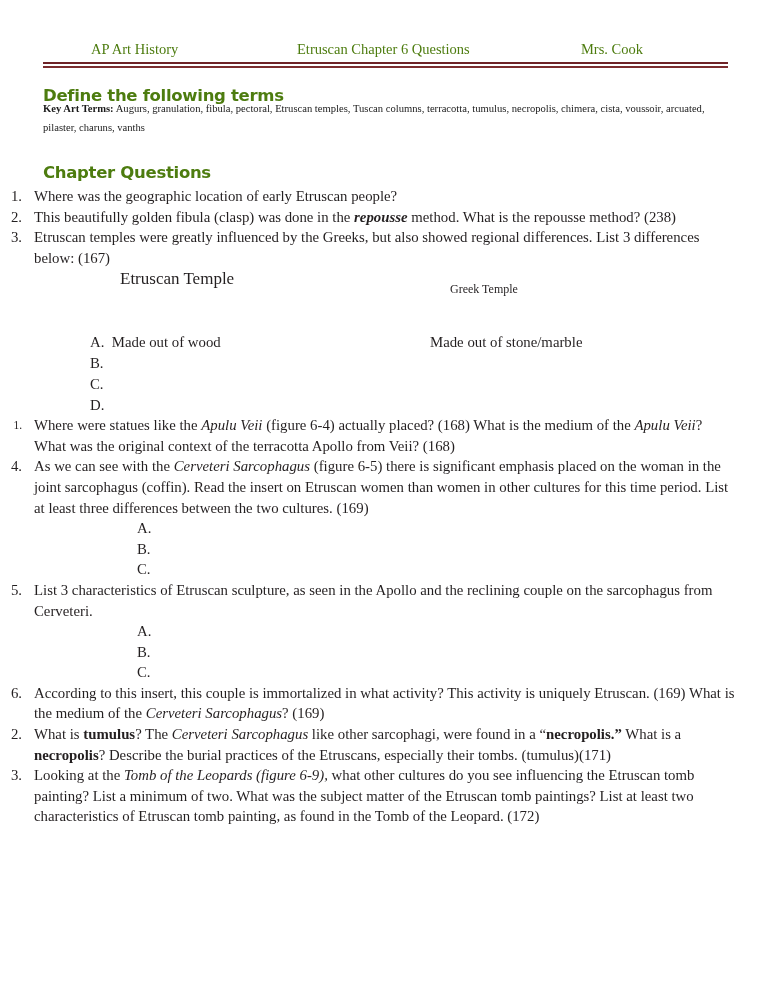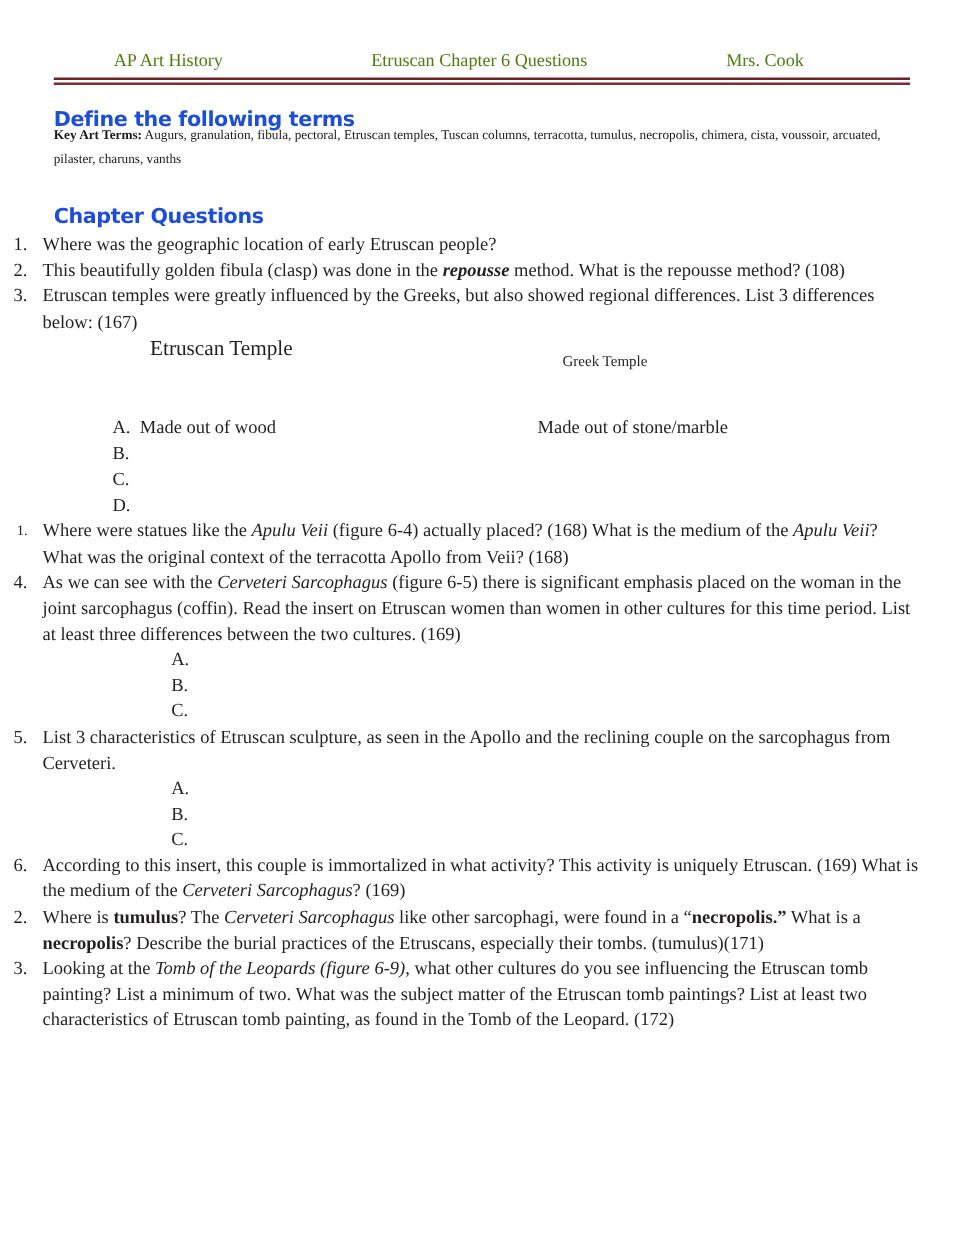--- a/index.html
+++ b/index.html
@@ -66,21 +66,21 @@
     height: 2.6px;
     background: #7b2d2f;
   }
 
   
   .sec-heading {
     position: absolute;
     left: 43px;
     font-family: "DejaVu Sans", sans-serif;
     font-weight: bold;
-    color: #1d4ed8;
+    color: #4d7c0f;
     letter-spacing: -0.3px;
   }
   #heading-define   { top: 86px; font-size: 16.5px; }
   #heading-chapter  { top: 163px; font-size: 16.5px; }
 
   
   .key-terms {
     position: absolute;
     left: 43px;
     top: 99px;
@@ -191,21 +191,21 @@
 
   <div class="qlist" id="qlist-main">
 
     <div class="qitem">
       <div class="qnum">1.</div>
       <div class="qbody">Where was the geographic location of early Etruscan people?</div>
     </div>
 
     <div class="qitem">
       <div class="qnum">2.</div>
-      <div class="qbody"><span>This beautifully golden fibula (clasp) was done in the </span><span class="bi">repousse</span><span> method.  What is the repousse method? (108)</span></div>
+      <div class="qbody"><span>This beautifully golden fibula (clasp) was done in the </span><span class="bi">repousse</span><span> method.  What is the repousse method? (238)</span></div>
     </div>
 
     <div class="qitem">
       <div class="qnum">3.</div>
       <div class="qbody">Etruscan temples were greatly influenced by the Greeks, but also showed regional differences. List 3 differences below: (167)</div>
     </div>
 
     <div class="twocol">
       <div class="col-left">Etruscan Temple</div>
       <div class="col-right">Greek Temple</div>
@@ -243,21 +243,21 @@
     <div class="sub-row sub-b">B.</div>
     <div class="sub-row sub-b">C.</div>
 
     <div class="qitem">
       <div class="qnum">6.</div>
       <div class="qbody"><span>According to this insert, this couple is immortalized in what activity?  This activity is uniquely Etruscan. (169) What is the medium of the </span><i>Cerveteri Sarcophagus</i><span>? (169)</span></div>
     </div>
 
     <div class="qitem">
       <div class="qnum">2.</div>
-      <div class="qbody"><span>Where is </span><b>tumulus</b><span>? The </span><i>Cerveteri Sarcophagus</i><span> like other sarcophagi, were found in a “</span><b>necropolis.”</b><span> What is a </span><b>necropolis</b><span>? Describe the burial practices of the Etruscans, especially their tombs. (tumulus)(171)</span></div>
+      <div class="qbody"><span>What is </span><b>tumulus</b><span>? The </span><i>Cerveteri Sarcophagus</i><span> like other sarcophagi, were found in a “</span><b>necropolis.”</b><span> What is a </span><b>necropolis</b><span>? Describe the burial practices of the Etruscans, especially their tombs. (tumulus)(171)</span></div>
     </div>
 
     <div class="qitem">
       <div class="qnum">3.</div>
       <div class="qbody"><span>Looking at the </span><i>Tomb of the Leopards (figure 6-9),</i><span> what other cultures do you see influencing the Etruscan tomb painting? List a minimum of two. What was the subject matter of the Etruscan tomb paintings?  List at least two characteristics of Etruscan tomb painting, as found in the Tomb of the Leopard. (172)</span></div>
     </div>
 
   </div>
 </div>
 

